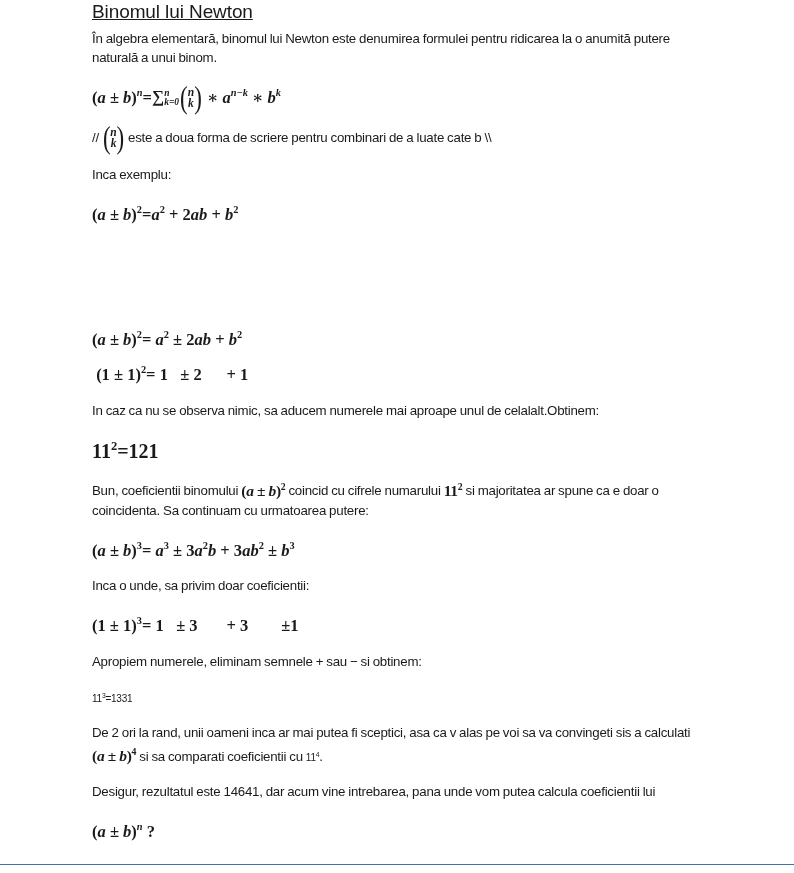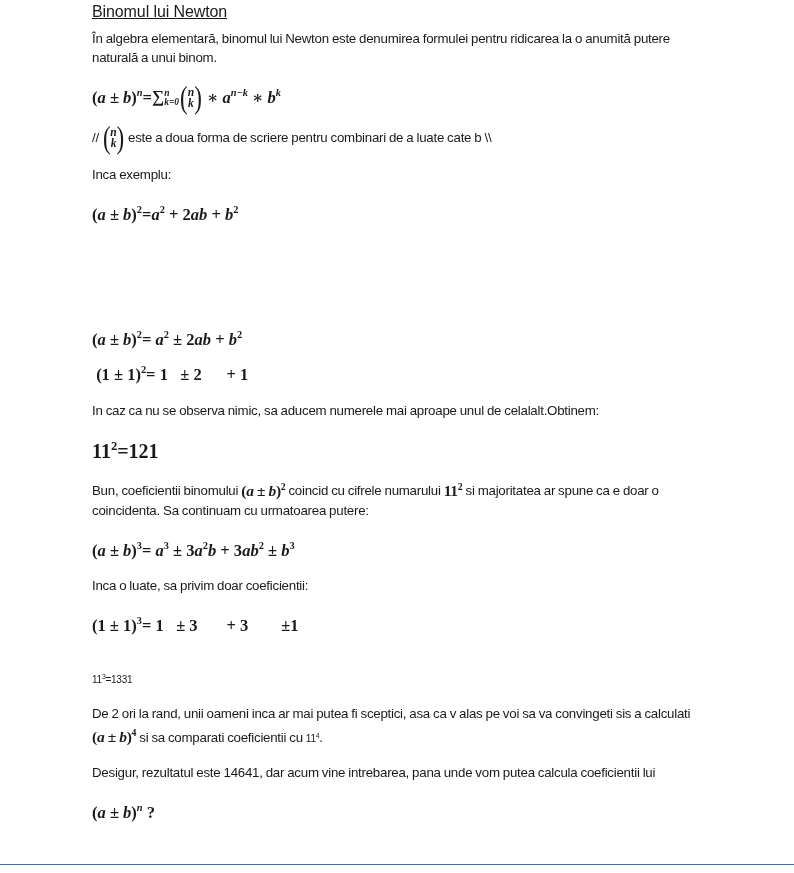--- a/index.html
+++ b/index.html
@@ -26,21 +26,21 @@
 
   .content {
     position: absolute;
     left: 92px;
     top: 0;
     width: 620px;
   }
 
   
   .doc-title {
-    font-size: 16px;
+    font-size: 19px;
     text-decoration: underline;
     letter-spacing: -0.1px;
     margin: 3px 0 0 0;
     padding: 0;
     font-weight: normal;
     line-height: 17px;
   }
 
   
   .para {
@@ -224,28 +224,29 @@
     <div class="gap-md"></div>
 
     <p class="para"><span>Bun, coeficientii binomului </span><span class="imath"><span class="up">(</span>a<span class="up"> ± </span>b<span class="up">)</span><sup class="up">2</sup></span><span> coincid cu cifrele numarului </span><span class="imath" style="font-style:normal;">11<sup class="up">2</sup></span><span> si majoritatea ar spune ca e doar o coincidenta. Sa continuam cu urmatoarea putere:</span></p>
 
     <div class="gap-md"></div>
 
     <div class="math"><span class="up">(</span><span>a</span><span class="up"> ± </span><span>b</span><span class="up">)</span><sup class="up">3</sup><span class="up">= </span><span>a</span><sup class="up">3</sup><span class="up"> ± 3</span><span>a</span><sup class="up">2</sup><span>b</span><span class="up"> + 3</span><span>ab</span><sup class="up">2</sup><span class="up"> ± </span><span>b</span><sup class="up">3</sup></div>
 
     <div class="gap-md"></div>
 
-    <p class="para">Inca o luate, sa privim doar coeficientii:</p>
+    <p class="para">Inca o unde, sa privim doar coeficientii:</p>
 
     <div class="gap-md"></div>
 
     <div class="math"><span class="up">(1 ± 1)</span><sup class="up">3</sup><span class="up">= 1   ± 3       + 3        ±1</span></div>
 
     <div class="gap-md"></div>
 
+    <p class="para">Apropiem numerele, eliminam semnele + sau − si obtinem:</p>
 
     <div class="gap-md"></div>
 
     <div class="nmath-light">11<sup>3</sup>=1331</div>
 
     <div class="gap-md"></div>
 
     <p class="para"><span>De 2 ori la rand, unii oameni inca ar mai putea fi sceptici, asa ca v alas pe voi sa va convingeti sis a calculati </span><span class="imath"><span class="up">(</span>a<span class="up"> ± </span>b<span class="up">)</span><sup class="up">4</sup></span><span> si sa comparati coeficientii cu </span><span class="nmath-light">11<sup>4</sup></span><span>.</span></p>
 
     <div class="gap-md"></div>

